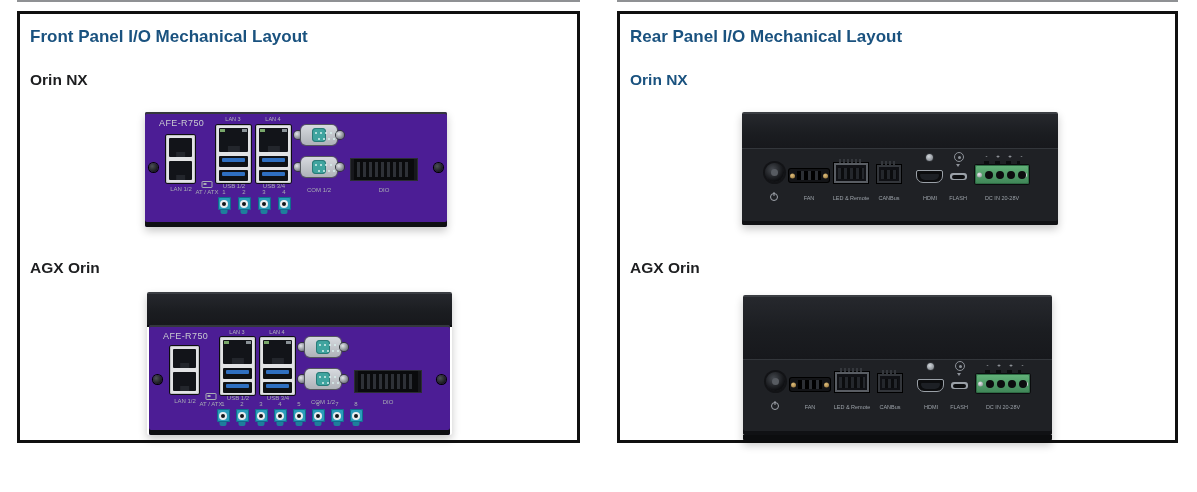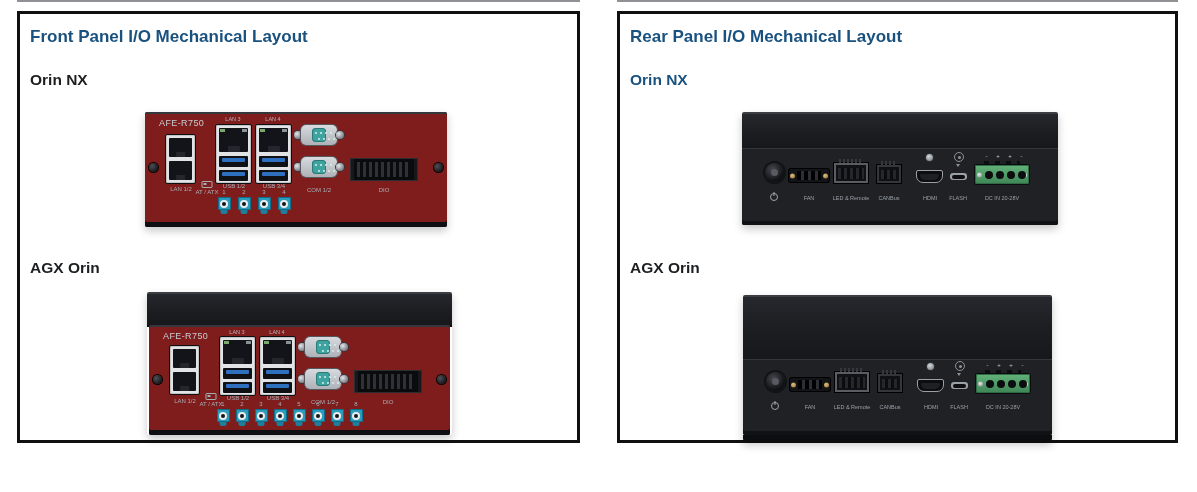--- a/index.html
+++ b/index.html
@@ -9,21 +9,21 @@
   }
   .topline{position:absolute;top:0;height:2px;background:#8f9194;}
   .box{position:absolute;top:11px;height:432px;background:#fff;border:3px solid #101010;box-sizing:border-box;}
   .btitle{position:absolute;font-size:17px;font-weight:bold;color:#1a527f;white-space:nowrap;}
   .slabel{position:absolute;font-size:15.5px;font-weight:bold;color:#1d1e20;white-space:nowrap;}
   .slabel.blue{color:#1a527f;}
 
   .dev{position:absolute;box-shadow:0 4px 9px rgba(0,0,0,.22);border-radius:2px;}
   .chassis{position:absolute;left:0;right:0;top:0;background:linear-gradient(180deg,#26282d 0%,#1b1d21 55%,#17181c 100%);
     border-top:2px solid #3b3e43;box-shadow:0 2px 0 #0b0c0e;border-radius:2px 2px 0 0;box-sizing:border-box;}
-  .fpanel{position:absolute;background:#7f1d1d;border-radius:2px;
+  .fpanel{position:absolute;background:#4c1d95;border-radius:2px;
     box-shadow:inset 0 2px 0 #34373c, inset 0 -5px 0 #0e0f12;}
   .rpanel{position:absolute;left:0;right:0;background:#1f2125;border-radius:0 0 2px 2px;
     box-shadow:inset 0 1px 0 #33363b, inset 0 -4px 0 #101114;}
   .blip{position:absolute;left:0;right:0;bottom:0;height:6px;background:#0c0d0f;border-radius:0 0 2px 2px;}
 
   .model{position:absolute;color:#c9ccd1;font-size:9px;letter-spacing:.4px;white-space:nowrap;}
   .tlabel{position:absolute;transform:translateX(-50%);color:#b2b6bc;font-size:5.5px;white-space:nowrap;}
   .plabel{position:absolute;transform:translateX(-50%);color:#a8adb4;font-size:6px;white-space:nowrap;}
   .rlabel{position:absolute;transform:translateX(-50%);color:#9aa0a7;font-size:5.5px;white-space:nowrap;}
 

